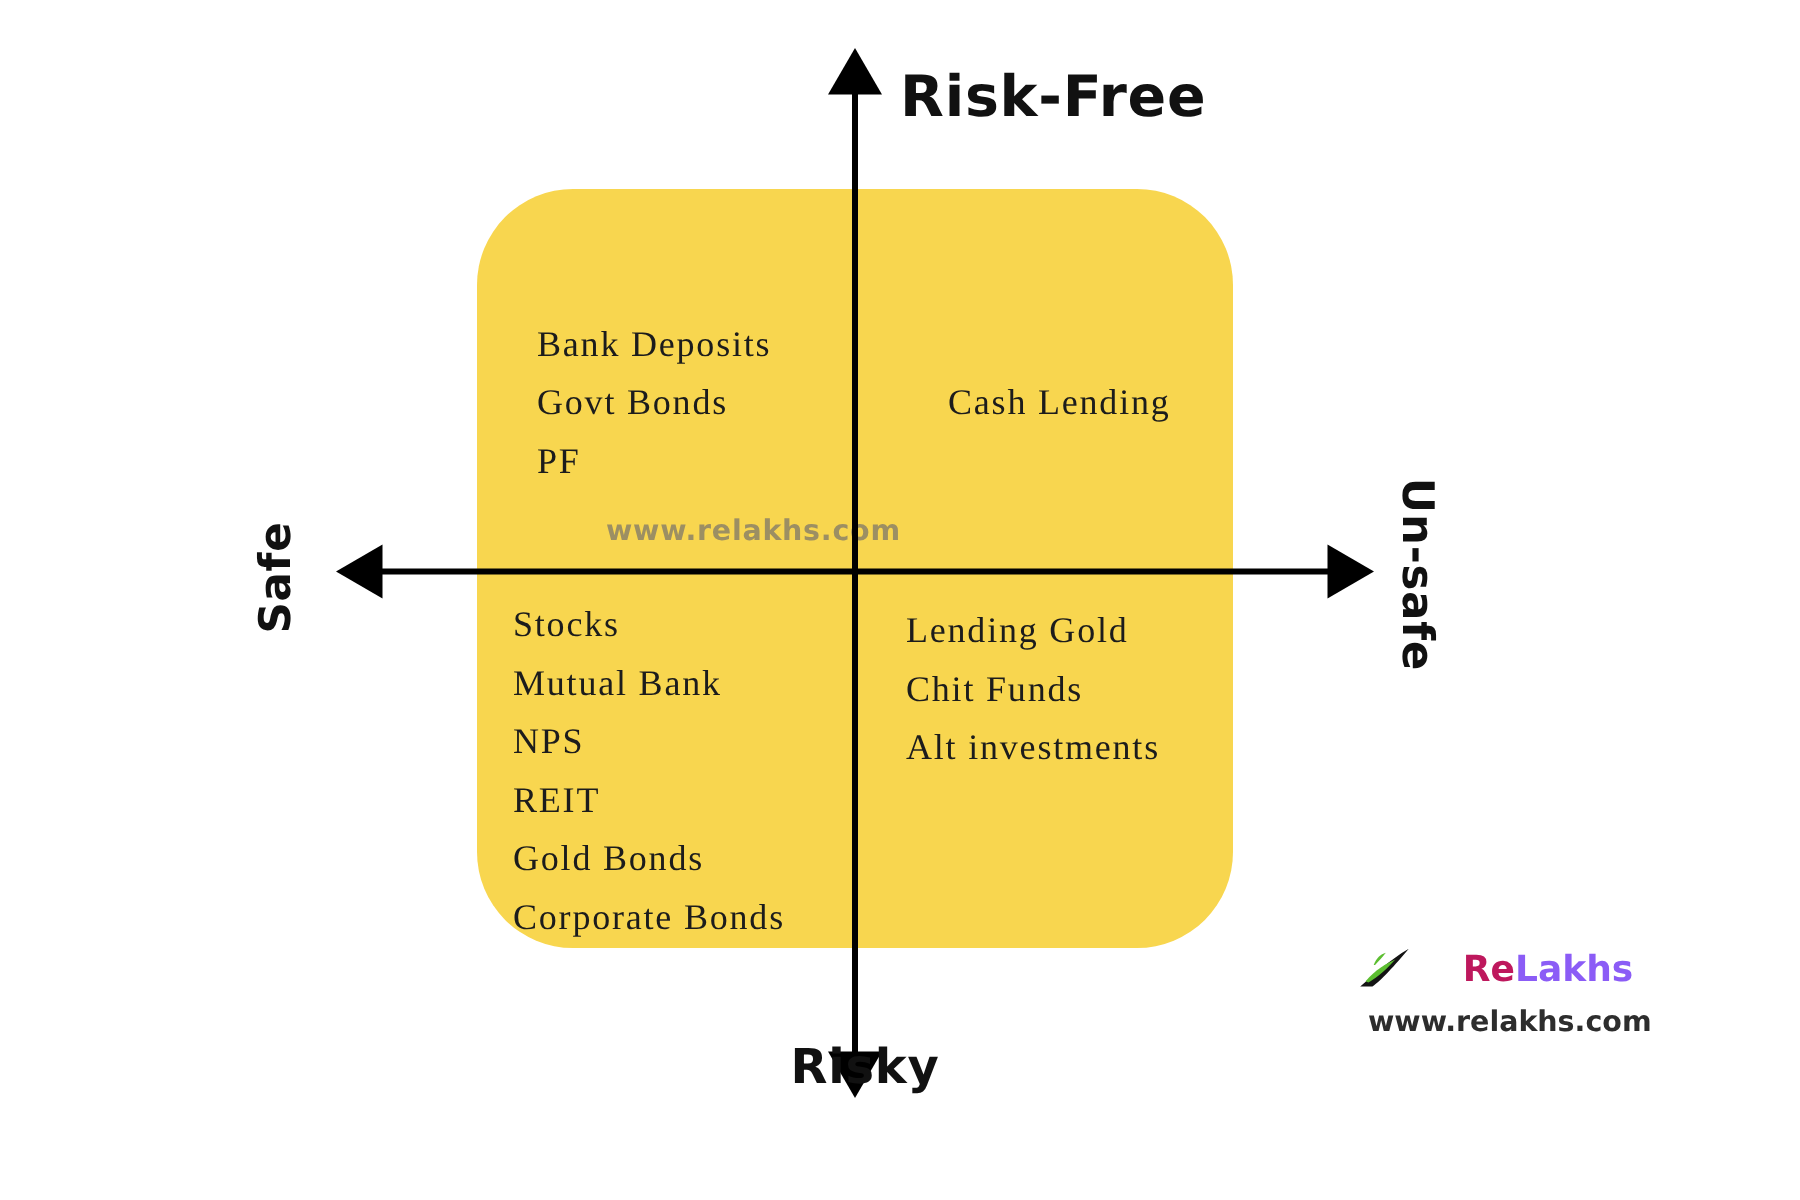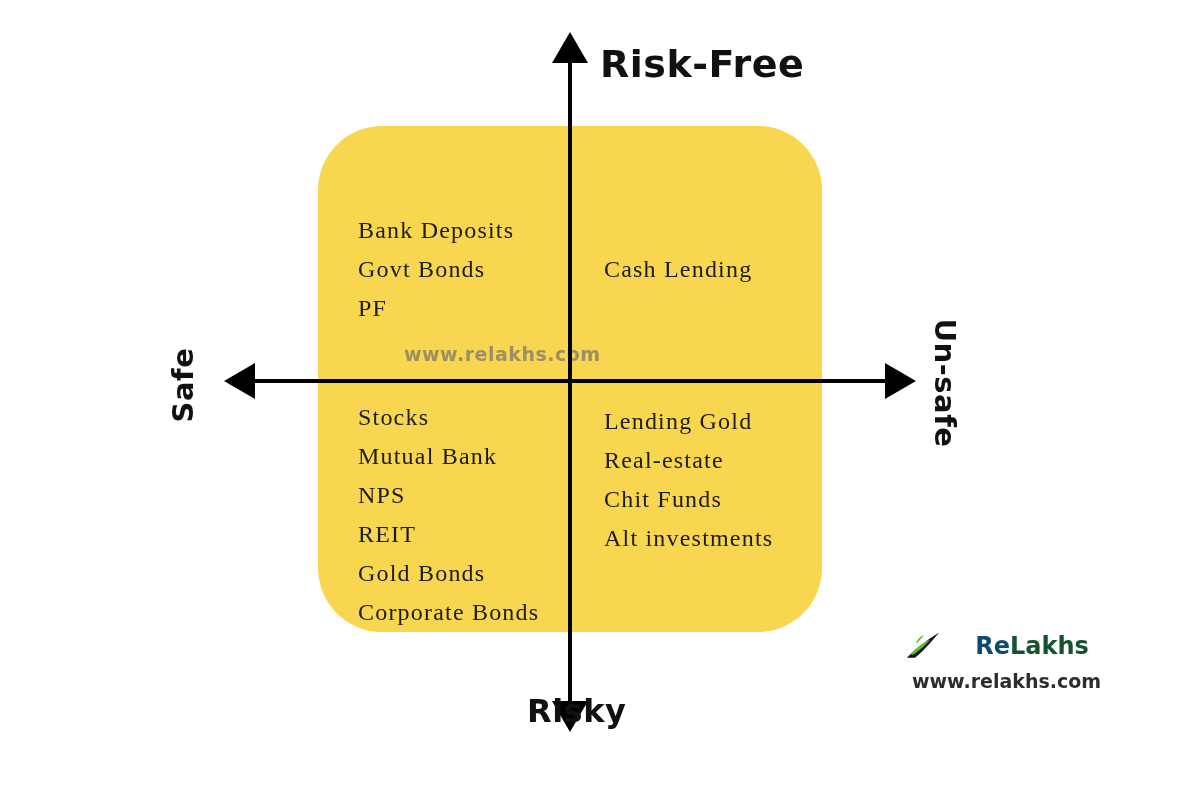--- a/index.html
+++ b/index.html
@@ -75,22 +75,22 @@
   .quad-list {
     position: absolute;
     font-family: cursive;
     font-size: 24px;
     color: #1c1c1c;
     letter-spacing: 1.2px;
     line-height: 39px;
     white-space: nowrap;
   }
   .list-tl { left: 358px; top: 211px; }
-  .list-tr { left: 604px; top: 250px; }
-  .list-bl { left: 358px; top: 398px; font-family: Liberation Serif, serif; }
+  .list-tr { left: 632px; top: 250px; }
+  .list-bl { left: 342px; top: 398px; font-family: Liberation Serif, serif; }
   .list-br { left: 604px; top: 402px; }
   
   .watermark {
     position: absolute;
     left: 404px; top: 343px;
     font-size: 19px;
     font-weight: 700;
     color: rgba(125, 119, 105, 0.75);
     letter-spacing: 0.5px;
   }
@@ -107,22 +107,22 @@
     justify-content: center;
     gap: 2px;
     height: 32px;
   }
   .brand-logo-text {
     font-size: 24px;
     font-weight: 700;
     letter-spacing: 0px;
     white-space: nowrap;
   }
-  .logo-re { color: #0c4a6e; margin-left: 32px; }
-  .logo-lakhs { color: #14532d; }
+  .logo-re { color: #be185d; margin-left: 32px; }
+  .logo-lakhs { color: #8b5cf6; }
   .brand-site {
     margin-top: 8px;
     font-size: 19px;
     font-weight: 700;
     color: #2d2d2d;
     white-space: nowrap;
   }
 </style>
 </head>
 <body>
@@ -160,21 +160,20 @@
     <div>Stocks</div>
     <div>Mutual Bank</div>
     <div>NPS</div>
     <div>REIT</div>
     <div>Gold Bonds</div>
     <div>Corporate Bonds</div>
   </div>
 
   <div class="quad-list list-br">
     <div>Lending Gold</div>
-    <div>Real-estate</div>
     <div>Chit Funds</div>
     <div>Alt investments</div>
   </div>
 
   <div class="brand">
     <div class="brand-logo-row">
       <span style="display:inline-block; line-height:0;">
         <svg width="36" height="30" viewBox="0 0 40 32">
           <path d="M2 29 C10 22, 24 9, 38 1 C28 13, 17 25, 11 29 Z" fill="#141414"></path>
           <path d="M6 25 C13 17, 21 12, 28 9 C19 19, 12 24, 8 26 Z" fill="#5CBE31"></path>

